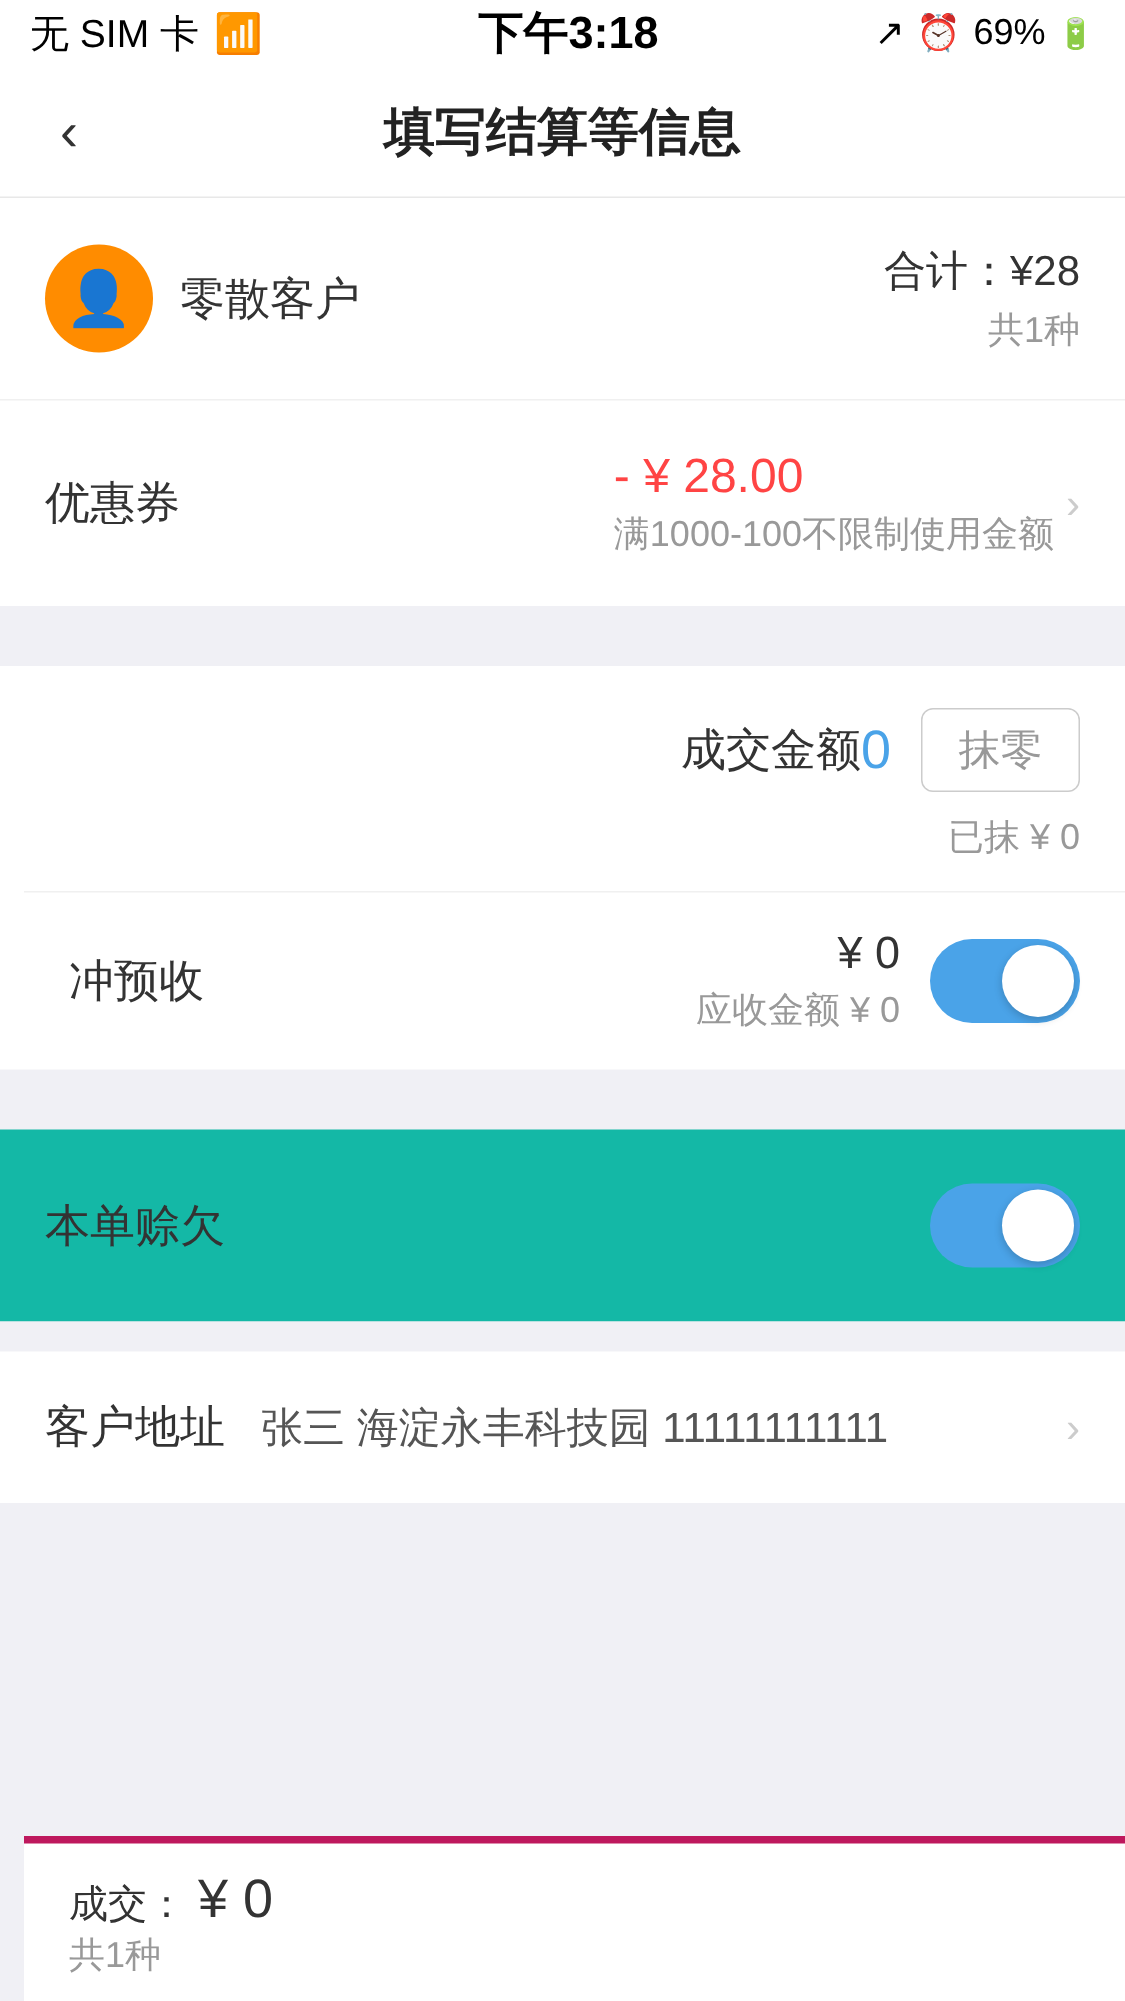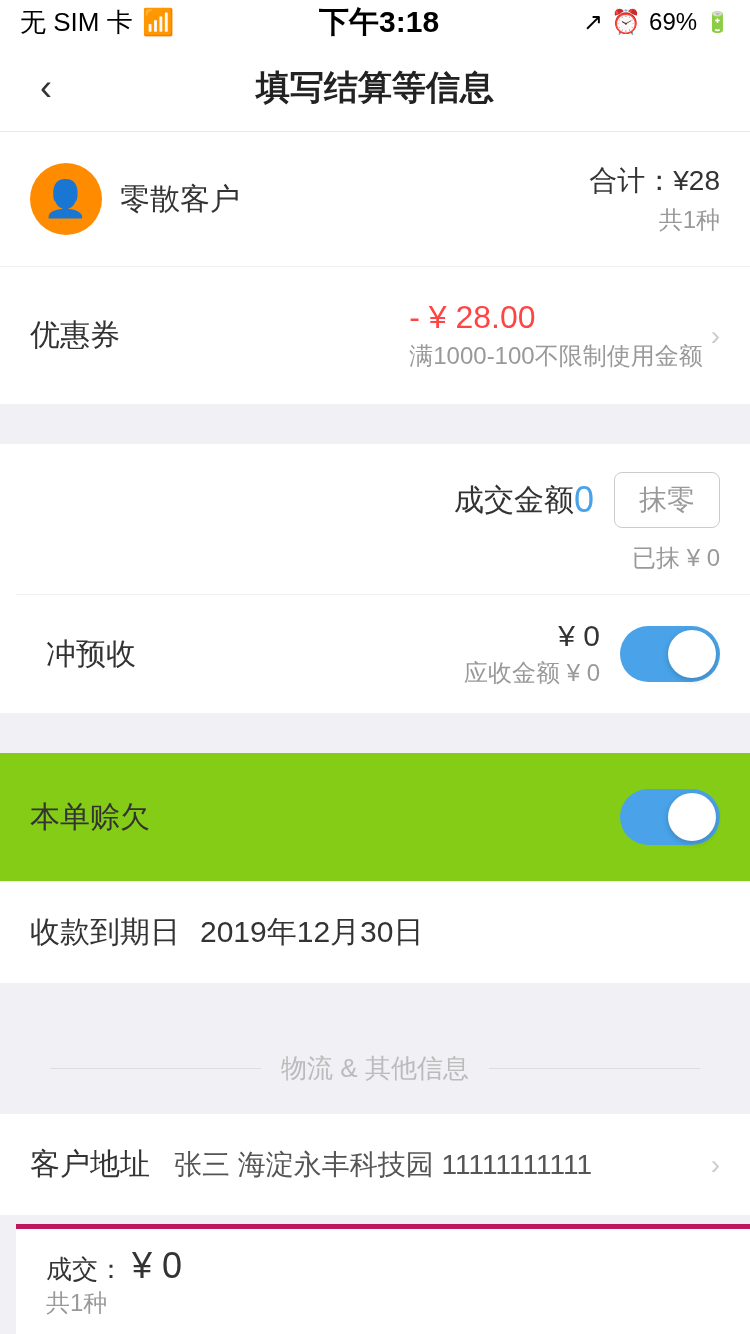--- a/index.html
+++ b/index.html
@@ -231,21 +231,21 @@
       top: 4px;
       width: 48px;
       height: 48px;
       background: white;
       border-radius: 50%;
       box-shadow: 0 2px 6px rgba(0,0,0,0.2);
     }
 
     
     .credit-section {
-      background: #84cc16;
+      background: #14b8a6;
       margin-bottom: 0;
     }
     .credit-row {
       display: flex;
       align-items: center;
       justify-content: space-between;
       padding: 36px 30px;
     }
     .credit-label {
       font-size: 30px;
@@ -459,33 +459,24 @@
     </div>
   </div>
 
   <div class="divider-section"></div>
 
   <div class="credit-section">
     <div class="credit-row">
       <span class="credit-label">本单赊欠</span>
       <div class="toggle"></div>
     </div>
-    <div class="due-date-row">
-      <span class="due-date-label">收款到期日</span>
-      <span class="due-date-value">2019年12月30日</span>
-    </div>
   </div>
 
   <div class="divider-section"></div>
 
-  <div class="logistics-section">
-    <div class="logistics-header">
-      <span>物流 &amp; 其他信息</span>
-    </div>
-  </div>
 
   <div class="address-row">
     <div class="address-left">
       <span class="address-label">客户地址</span>
       <span class="address-value">张三 海淀永丰科技园 11111111111</span>
     </div>
     <span class="chevron-right">›</span>
   </div>
 
   <div class="empty-space"></div>

